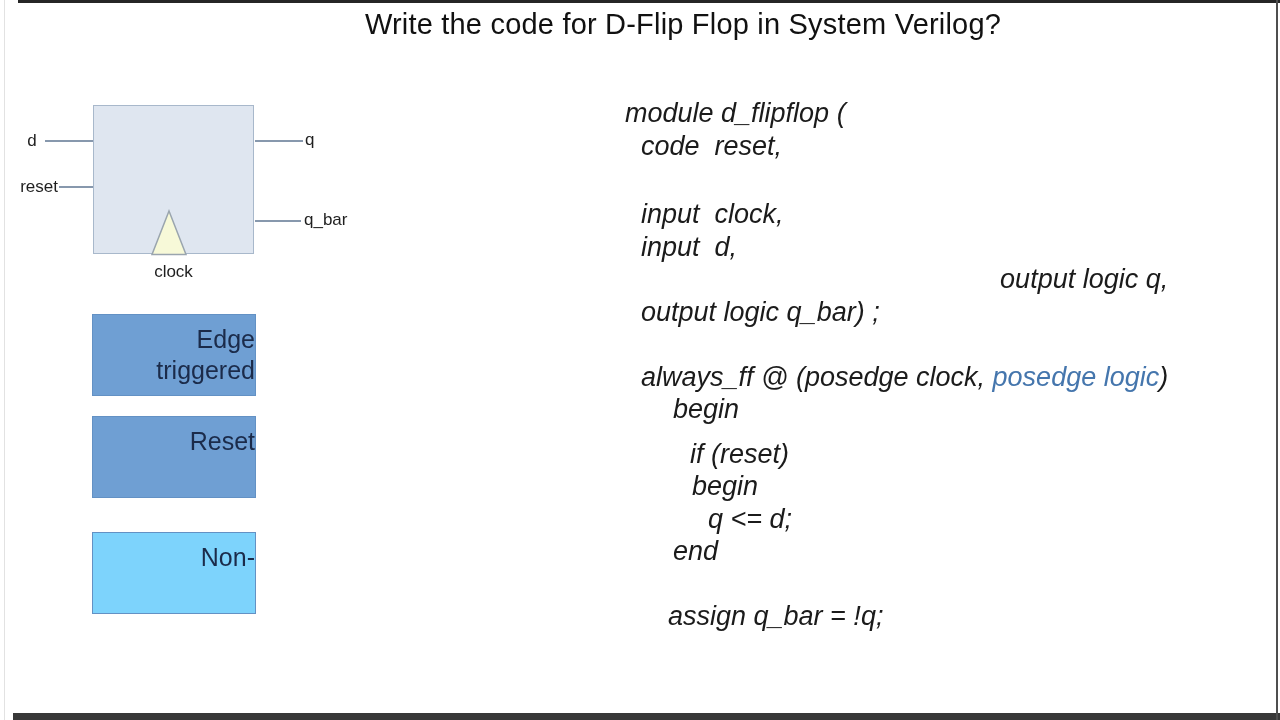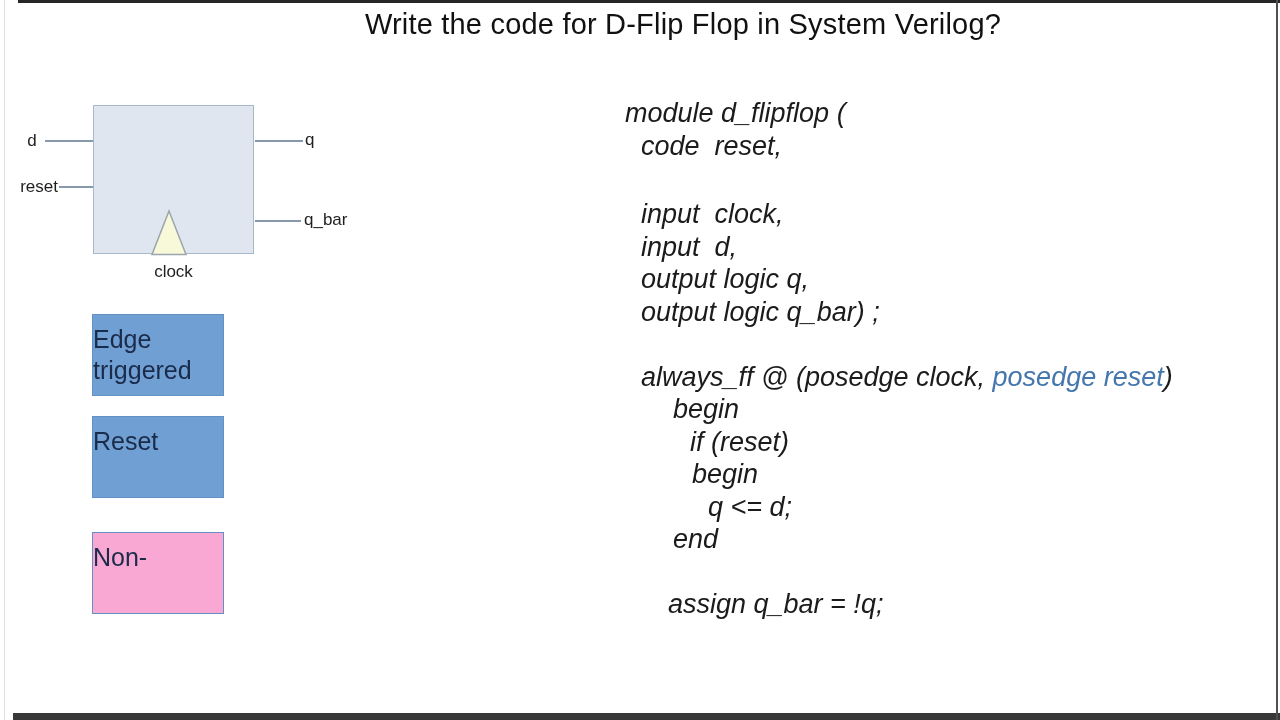--- a/index.html
+++ b/index.html
@@ -32,23 +32,23 @@
   .pin-label{position:absolute;font-size:17px;color:#1f1f1f;}
   .label-d{left:22px;top:131px;width:20px;text-align:center;}
   .label-reset{left:8px;top:177px;width:50px;text-align:right;}
   .label-q{left:305px;top:130px;}
   .label-qbar{left:304px;top:210px;}
   .label-clock{left:93px;top:262px;width:161px;text-align:center;}
   .clock-tri{position:absolute;left:150px;top:209px;}
 
   
   .concept{
-    position:absolute;left:92px;width:132px;height:82px;box-sizing:border-box;
+    position:absolute;left:92px;width:164px;height:82px;box-sizing:border-box;
     background:#6f9fd3;border:1px solid #6391c4;color:#1b2b4a;
-    text-align:left;font-size:25px;line-height:31px;padding-top:9px;
+    text-align:right;font-size:25px;line-height:31px;padding-top:9px;
   }
   .concept-1{top:314px;}
   .concept-2{top:416px;}
   .concept-3{top:532px;}
 
   
   .code{
     position:absolute;left:625px;top:97px;font-size:27px;color:#1b1b1b;font-style:italic;
   }
   .code-line{height:32.5px;line-height:32.5px;white-space:pre;}
@@ -84,35 +84,35 @@
     <div class="pin-label label-clock">clock</div>
   </div>
 
   <div class="concept concept-1" style="background: rgb(111, 159, 211); color: rgb(27, 43, 74);">
     <div>Edge</div>
     <div>triggered</div>
   </div>
   <div class="concept concept-2" style="background: rgb(111, 159, 211); color: rgb(27, 43, 74);">
     <div>Reset</div>
   </div>
-  <div class="concept concept-3" style="background: #f9a8d4; color: rgb(27, 43, 74);">
+  <div class="concept concept-3" style="background: #7dd3fc; color: rgb(27, 43, 74);">
     <div>Non-</div>
   </div>
 
   <div class="code" id="code-block" style="color: rgb(27, 27, 27);">
       <div class="code-line" style="padding-left: 0px;"><span>module d_flipflop (</span></div>
       <div class="code-line" style="padding-left: 16px;"><span>code  reset,</span></div>
       <div class="code-line" style="padding-left: 16px; margin-top: 36px;"><span>input  clock,</span></div>
       <div class="code-line" style="padding-left: 16px;"><span>input  d,</span></div>
-      <div class="code-line" style="padding-left: 16px;"><span>output logic q,</span></div>
+      <div class="code-line" style="padding-left: 16px; text-align: right;"><span>output logic q,</span></div>
       <div class="code-line" style="padding-left: 16px;"><span>output logic q_bar) ;</span></div>
       <div class="code-line" style="padding-left: 0px;"></div>
-      <div class="code-line" style="padding-left: 16px;"><span>always_ff @ (posedge clock, </span><span style="color: rgb(69, 118, 173);">posedge reset</span><span>)</span></div>
+      <div class="code-line" style="padding-left: 16px;"><span>always_ff @ (posedge clock, </span><span style="color: rgb(69, 118, 173);">posedge logic</span><span>)</span></div>
       <div class="code-line" style="padding-left: 48px;"><span>begin</span></div>
-      <div class="code-line" style="padding-left: 65px;"><span>if (reset)</span></div>
+      <div class="code-line" style="padding-left: 65px; margin-top: 12px;"><span>if (reset)</span></div>
       <div class="code-line" style="padding-left: 67px;"><span>begin</span></div>
       <div class="code-line" style="padding-left: 83px;"><span>q &lt;= d;</span></div>
       <div class="code-line" style="padding-left: 48px;"><span>end</span></div>
       <div class="code-line" style="padding-left: 0px;"></div>
       <div class="code-line" style="padding-left: 43px;"><span>assign q_bar = !q;</span></div>
     </div>
 
 </div>
 
 </body></html>

